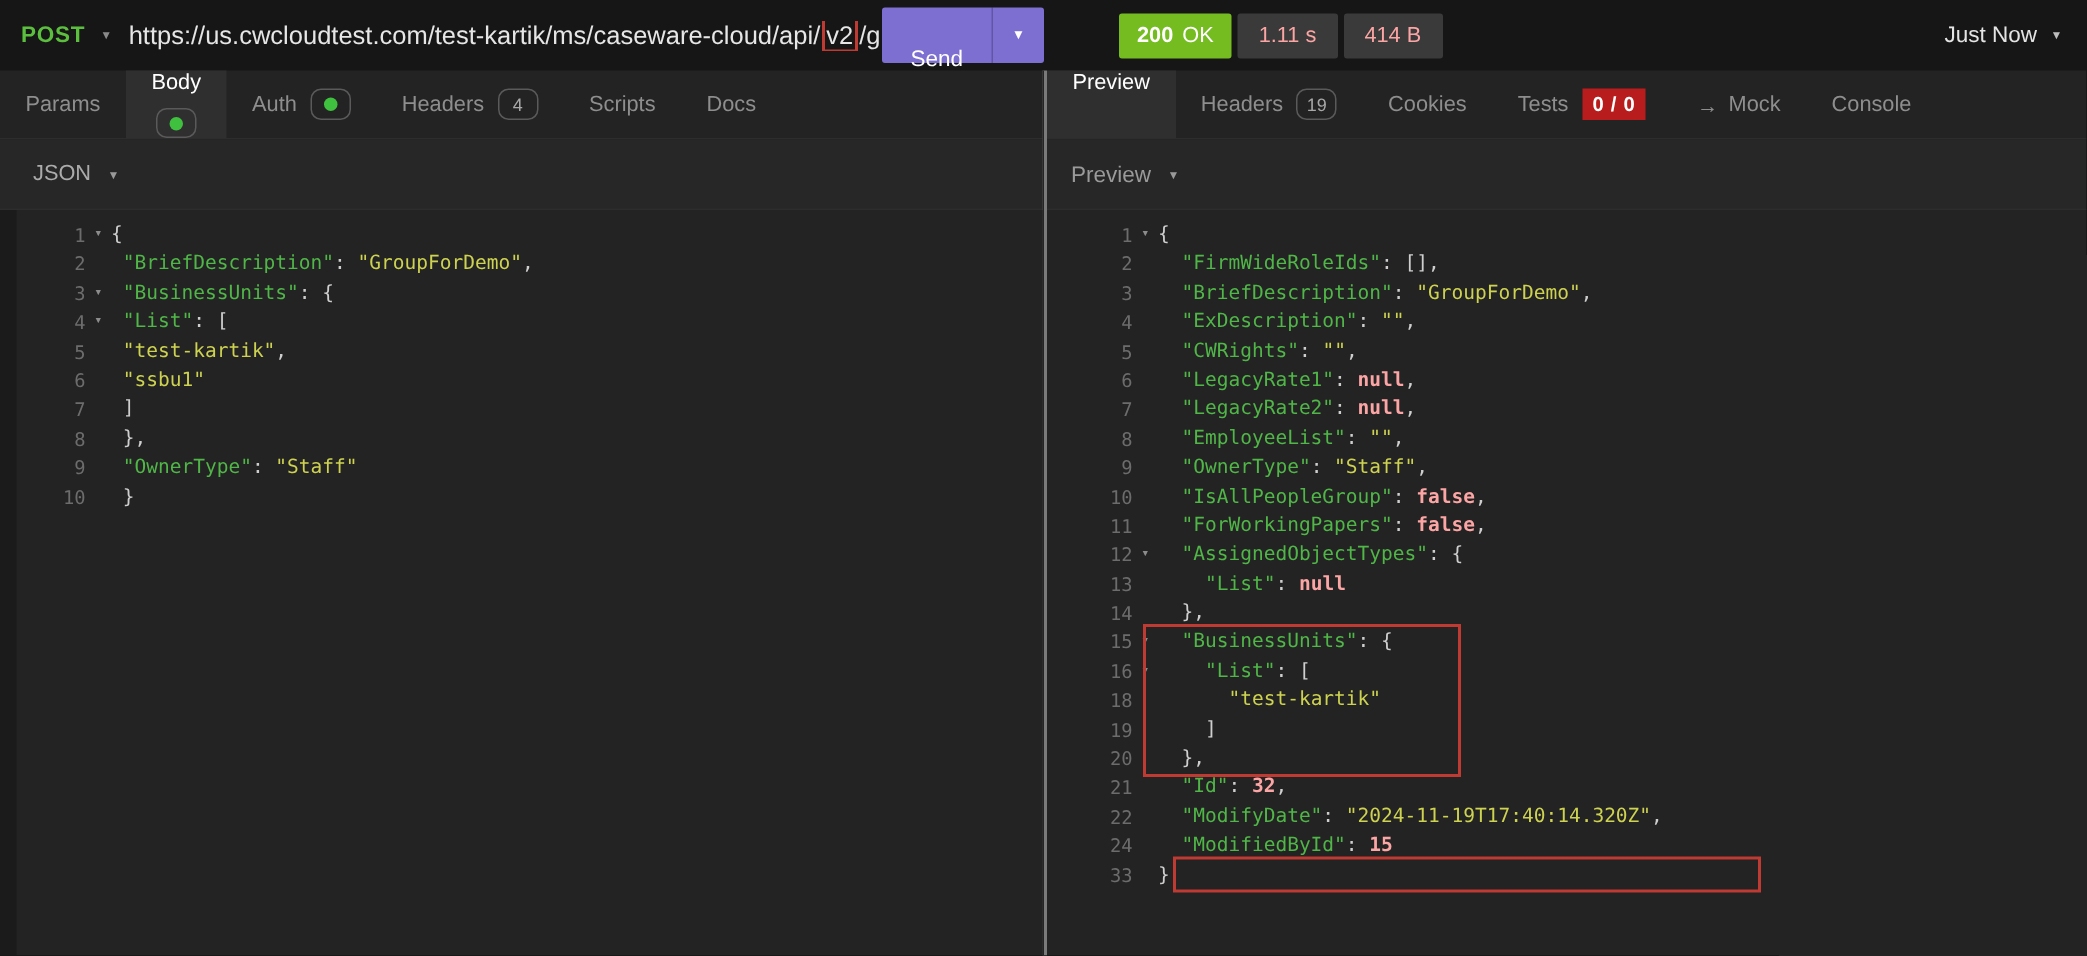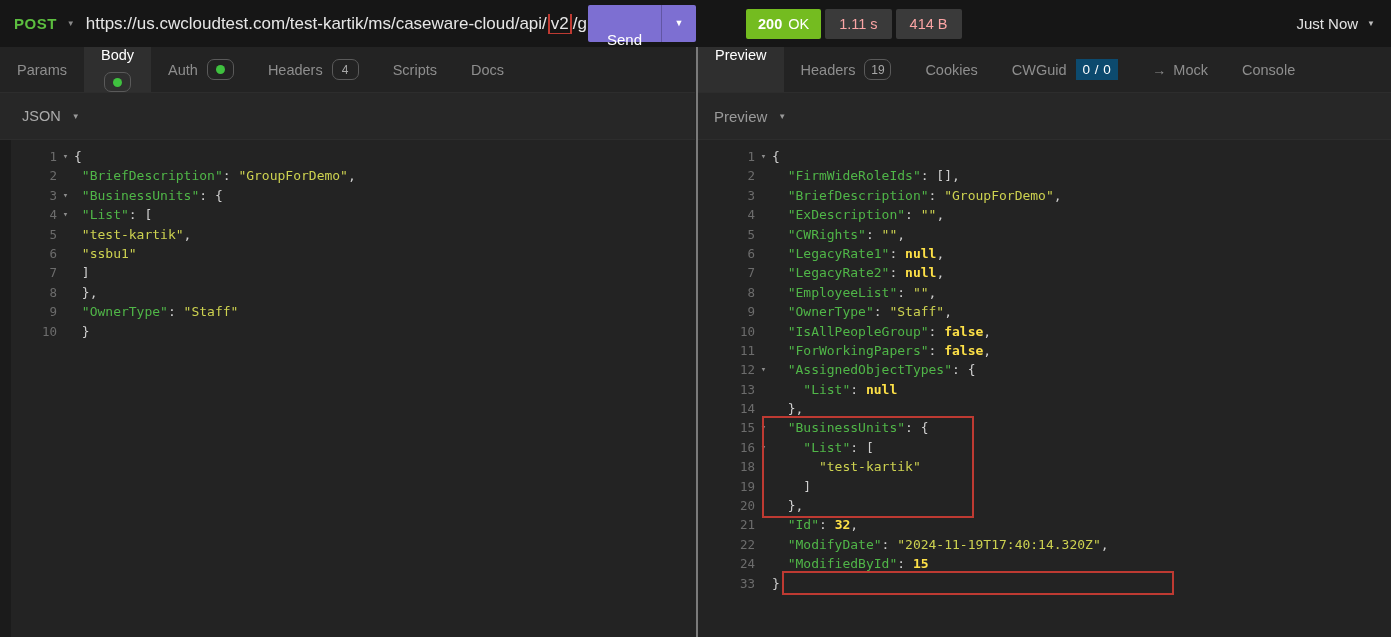--- a/index.html
+++ b/index.html
@@ -39,41 +39,41 @@
   .panel-right { flex:1; }
 
   .tabs { height:46px; flex:none; background:#232323; border-bottom:1px solid #2D2D2D;
           display:flex; align-items:stretch; color:#8E8E8E; font-size:14.5px; }
   .tab { display:flex; align-items:center; padding:0 17px; gap:9px; cursor:pointer; white-space:nowrap; }
   .tab.active { background:#2F2F2F; color:#FFFFFF;flex-direction:column; }
   .badge-outline { border:1px solid #5A5A5A; border-radius:7px; min-width:27px; height:21px;
                    display:inline-flex; align-items:center; justify-content:center;
                    font-size:12px; color:#A8A8A8; padding:0 5px; }
   .dot { width:9px; height:9px; border-radius:50%; background:#3FC13F; }
-  .tests-chip { background:#0c4a6e; color:#FFFFFF; font-weight:400; font-size:13.5px;
+  .tests-chip { background:#b91c1c; color:#FFFFFF; font-weight:700; font-size:13.5px;
                 padding:3px 7px; letter-spacing:.5px; }
   .arrow-glyph { font-size:14px; color:#8E8E8E; margin-right:-2px; }
 
   .mode-row { height:47px; flex:none; background:#272727; border-bottom:1px solid #2D2D2D;
               display:flex; align-items:center; gap:11px; color:#ABABAB; font-size:14.5px; }
   .mode-left  { padding-left:22px; }
   .mode-right { padding-left:16px; color:#9A9A9A; font-size:15px; }
   .mode-row .caret { color:#9A9A9A; }
 
   
   .editor { flex:1; position:relative; background:#232323; padding-top:7px; overflow:hidden;
             font-family:"DejaVu Sans Mono", monospace; font-size:13px; cursor:text; }
   .editor.req { box-shadow:inset 11px 0 0 #1B1B1B; }
   .code-line { display:flex; height:19.4px; line-height:19.4px; white-space:pre; }
   .gutter-num { width:57px; flex:none; text-align:right; color:#6C6C6C; font-size:12.5px; }
   .fold { width:17px; flex:none; text-align:center; color:#8C8C8C; font-size:9px; cursor:pointer; }
   .code { flex:1; }
   .tk-k { color:var(--key,#50B648); }
   .tk-s { color:var(--str,#CDD250); }
-  .tk-v { color:#fde047; font-weight:700; }
+  .tk-v { color:#fca5a5; font-weight:700; }
   .tk-p { color:#CFCFCF; }
   .annot-box { position:absolute; border:2px solid var(--red,#BE3A32); pointer-events:none; z-index:3; }
 </style>
 </head>
 <body>
 
 <div class="app">
 
   <div class="topbar">
     <div class="tb-left">
@@ -154,21 +154,21 @@
             <span>Preview</span>
           </div>
         <div class="tab">
           <span>Headers</span>
           <span class="badge-outline">19</span>
         </div>
         <div class="tab">
             <span>Cookies</span>
           </div>
         <div class="tab">
-          <span>CWGuid</span>
+          <span>Tests</span>
           <span class="tests-chip">0 / 0</span>
         </div>
         <div class="tab">
           <span class="arrow-glyph">→</span>
           <span>Mock</span>
         </div>
         <div class="tab">
             <span>Console</span>
           </div>
       </div>

